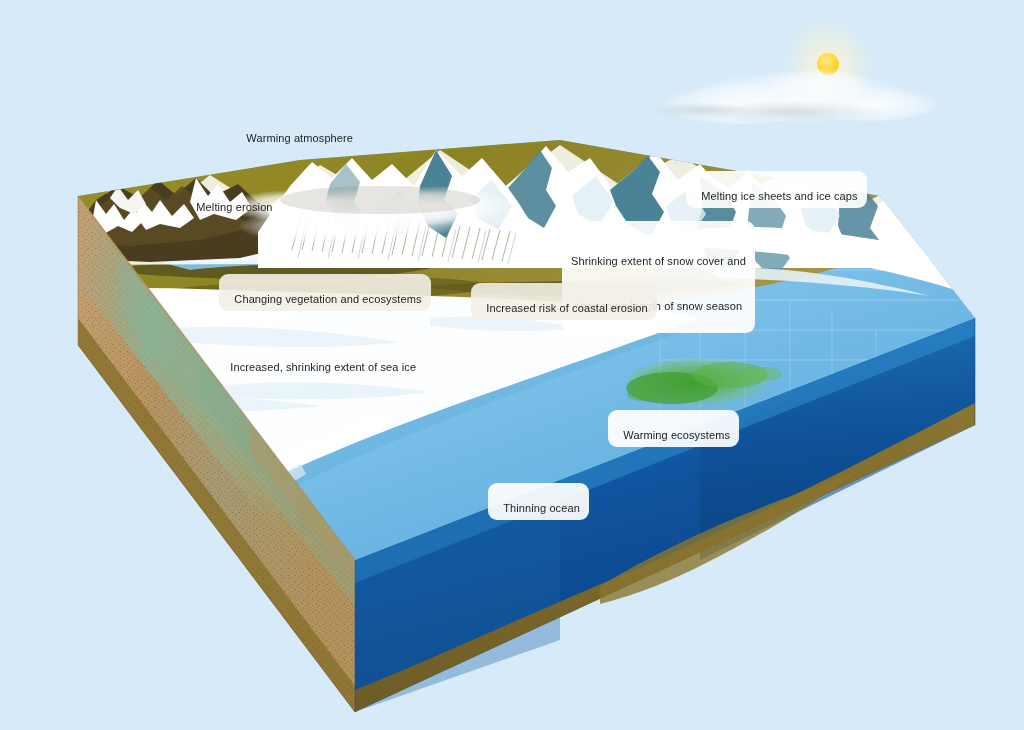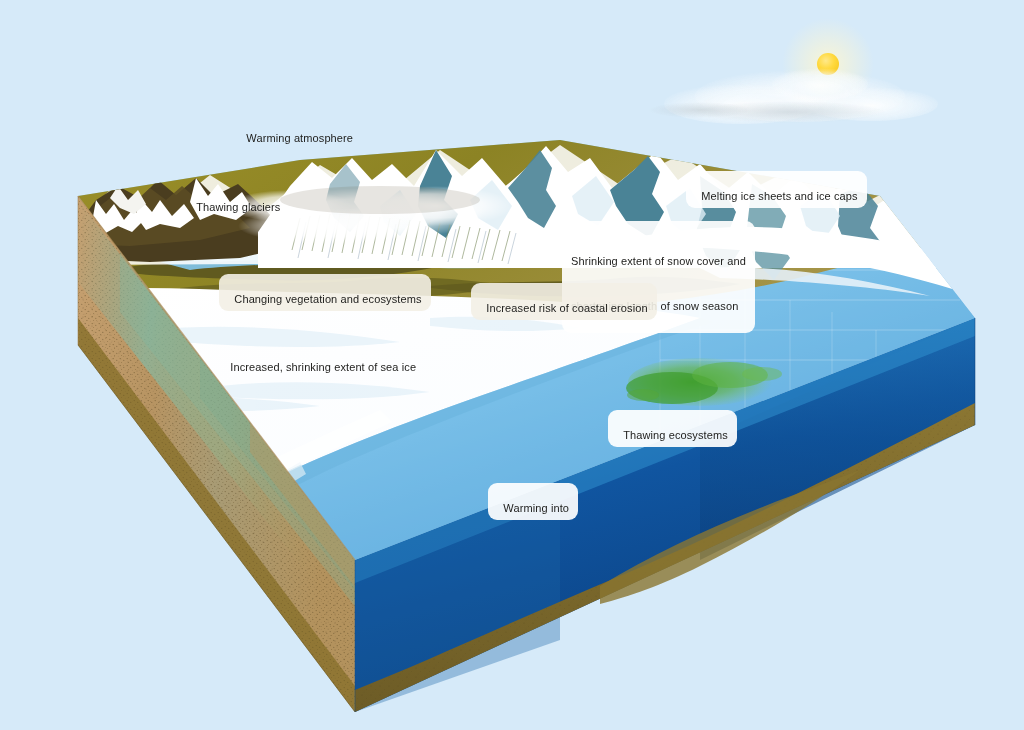--- a/index.html
+++ b/index.html
@@ -21,21 +21,21 @@
     white-space:pre;
     letter-spacing:.01em;
   }
   .label.boxed{
     padding:3px 9px 4px 9px;
     border-radius:9px;
   }
   .box-white{ background:rgba(255,255,255,.92); }
   .box-cream{ background:rgba(243,240,230,.90); }
   .label.plain{ background:none; padding:0; }
-  .label .l2{display:block;}
+  .label .l2{display:block;text-align:center;}
 </style>
 </head>
 <body>
 
 <div id="stage">
 
 <svg class="layer" viewBox="0 0 1024 730" xmlns="http://www.w3.org/2000/svg">
   <defs>
 
     <linearGradient id="gOceanTop" x1="0" y1="0" x2="0.75" y2="1">
@@ -392,21 +392,21 @@
 
     <path d="M78,196 L78,345" stroke="#a07e4a" stroke-width="1" opacity=".55"></path>
   </g>
 </svg>
 
 <div class="label plain" style="left:240px;top:116px;">
   <span>Warming atmosphere</span>
 </div>
 
 <div class="label plain" style="left:190px;top:185px;">
-  <span>Thawing glaciers</span>
+  <span>Melting erosion</span>
 </div>
 
 <div class="label boxed box-white" style="left:686px;top:171px;">
   <span>Melting ice sheets and ice caps</span>
 </div>
 
 <div class="label boxed box-white" style="left:562px;top:221px;">
   <span class="l2">Shrinking extent of snow cover and</span>
   <span class="l2">shortening length of snow season</span>
 </div>
@@ -419,20 +419,20 @@
 <div class="label boxed box-cream" style="left:471px;top:283px;">
   <span>Increased risk of coastal erosion</span>
 </div>
 
 
 <div class="label plain" style="left:224px;top:345px;">
   <span>Increased, shrinking extent of sea ice</span>
 </div>
 
 <div class="label boxed box-white" style="left:608px;top:410px;">
-  <span>Thawing ecosystems</span>
+  <span>Warming ecosystems</span>
 </div>
 
 <div class="label boxed box-white" style="left:488px;top:483px;">
-  <span>Warming into</span>
+  <span>Thinning ocean</span>
 </div>
 
 </div>
 
 </body></html>

